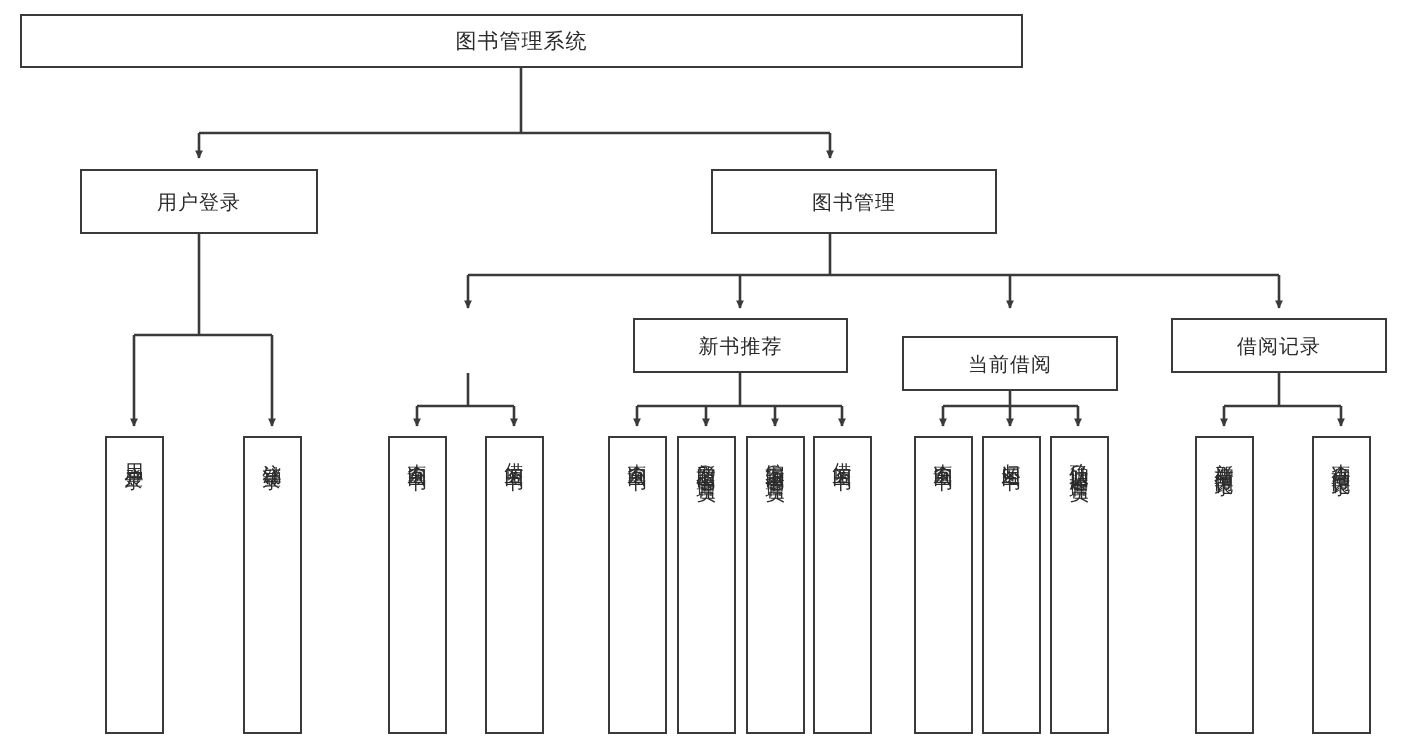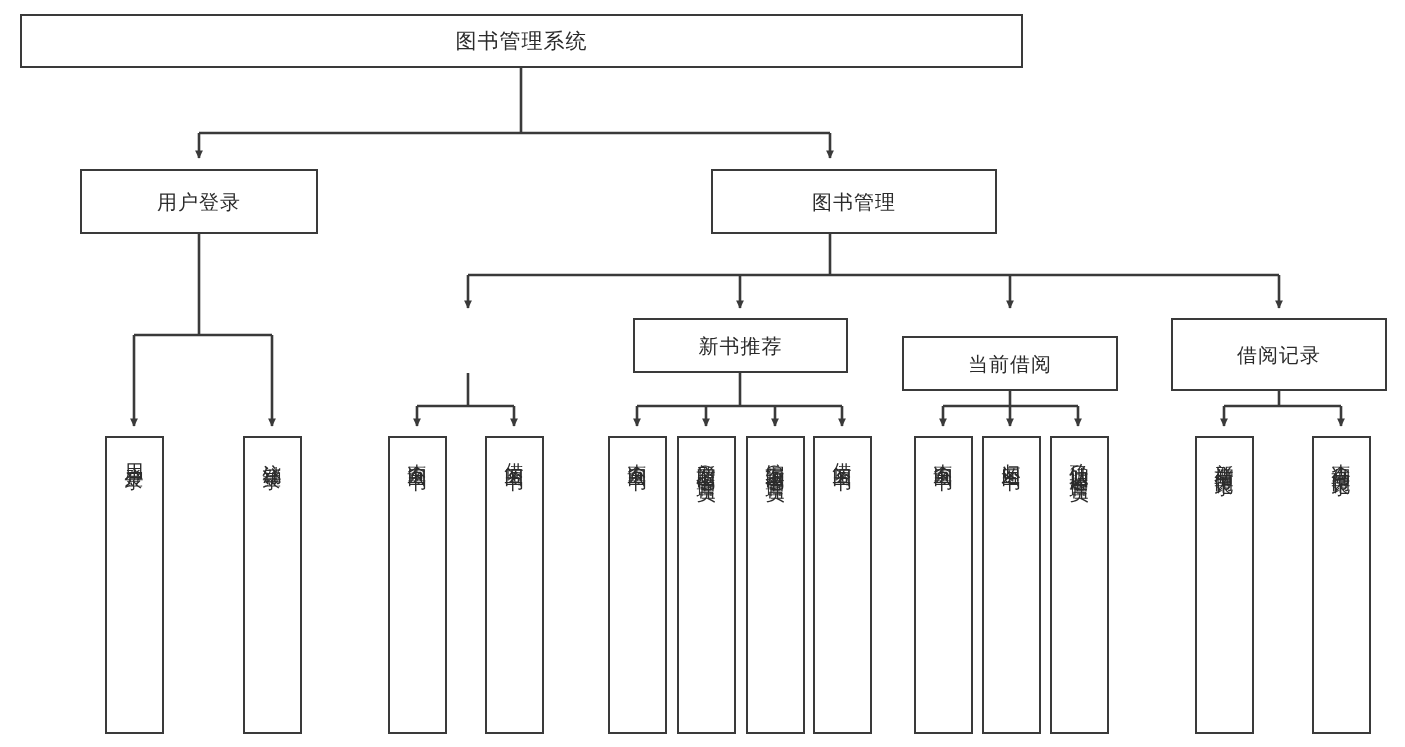--- a/index.html
+++ b/index.html
@@ -134,21 +134,21 @@
   <div class="node level1" style="left:711px; top:169px; width:286px; height:65px;">
     <span class="htext">图书管理</span>
   </div>
 
   <div class="node level2" style="left:633px; top:318px; width:215px; height:55px;">
     <span class="htext">新书推荐</span>
   </div>
   <div class="node level2" style="left:902px; top:336px; width:216px; height:55px;">
     <span class="htext">当前借阅</span>
   </div>
-  <div class="node level2" style="left:1171px; top:318px; width:216px; height:73px;">
+  <div class="node level2" style="left:1171px; top:318px; width:216px; height:55px;">
     <span class="htext">借阅记录</span>
   </div>
 
   <div class="node leaf" style="left:105px; top:436px; width:59px; height:298px;">
     <span class="vtext">用户登录</span>
   </div>
   <div class="node leaf" style="left:243px; top:436px; width:59px; height:298px;">
     <span class="vtext">注销登录</span>
   </div>
 

